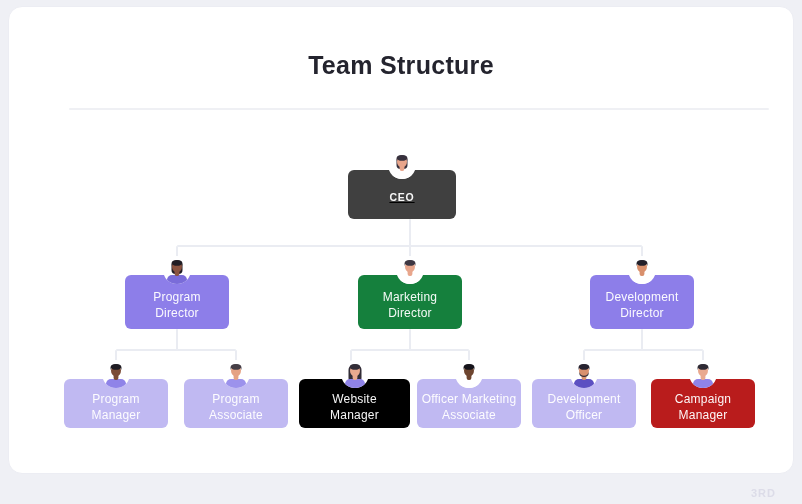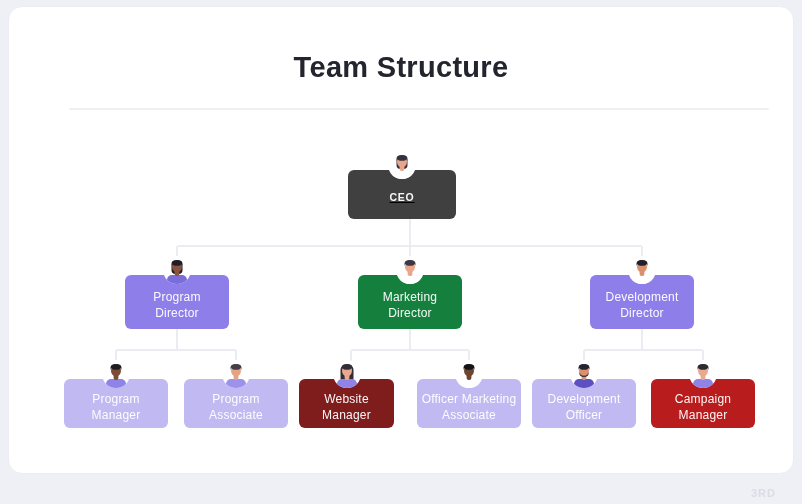--- a/index.html
+++ b/index.html
@@ -9,21 +9,21 @@
     background:#EFF0F5;
     overflow:hidden;
   }
   #app { position:relative; width:802px; height:504px; }
   .card {
     position:absolute; left:8px; top:6px; width:786px; height:468px;
     background:#FFFFFF; border:1px solid #ECEDF3; border-radius:14px;
   }
   .title {
     position:absolute; top:44px; left:0; width:100%;
-    text-align:center; font-size:29px; font-weight:bold;
+    text-align:center; font-size:25px; font-weight:bold;
     color:#24242E; letter-spacing:0.3px;
   }
   .divider {
     position:absolute; top:101px; left:60px; width:700px; height:2px;
     background:#EFF0F4; border-radius:1px;
   }
   .connector { position:absolute; background:#EAECF2; z-index:1; border-radius:1px; }
   .node {
     position:absolute; z-index:2; border-radius:6px;
     display:flex; align-items:center; justify-content:center;
@@ -179,21 +179,21 @@
                 <path d="M8.4 10.5 A5.6 5.8 0 0 1 19.6 10.5 L19.6 8.6 A5.6 4.4 0 0 0 8.4 8.6 Z" fill="#3E3742"></path>
                 <ellipse cx="14" cy="6.9" rx="5.4" ry="2.9" fill="#3E3742"></ellipse>
               </g>
             </svg>
           </div>
           <div class="labelwrap">
             <div>Marketing</div>
             <div>Director</div>
           </div>
         </div>
-        <div class="node staff" style="left: 290px; top: 372px; width: 95px; height: 49px; background: #7f1d1d;">
+        <div class="node staff" style="left: 290px; top: 372px; width: 111px; height: 49px; background: #000000;">
           <div class="avatar">
             <svg width="28" height="28" viewBox="0 0 28 28">
               <defs>
                 <clipPath id="avclip5">
                   <circle cx="14" cy="14" r="14"></circle>
                 </clipPath>
               </defs>
               <circle cx="14" cy="14" r="14" fill="#FFFFFF"></circle>
               <g clip-path="url(#avclip5)">
                 <rect x="7.5" y="6" width="13" height="16" rx="4" fill="#322D37"></rect>

